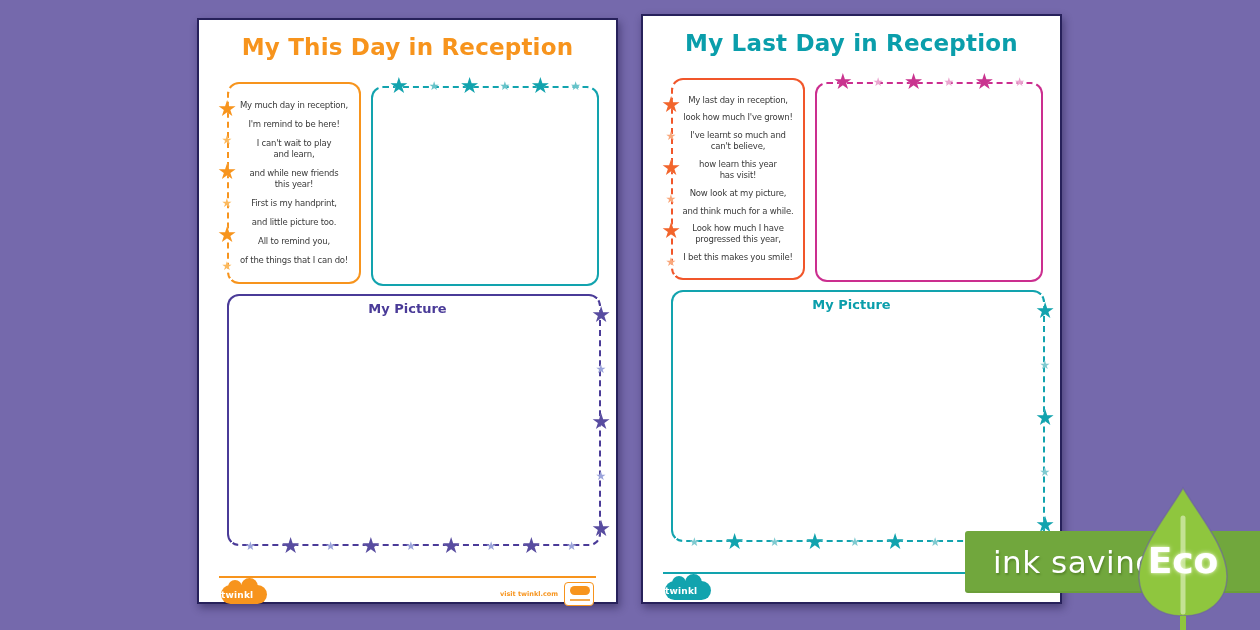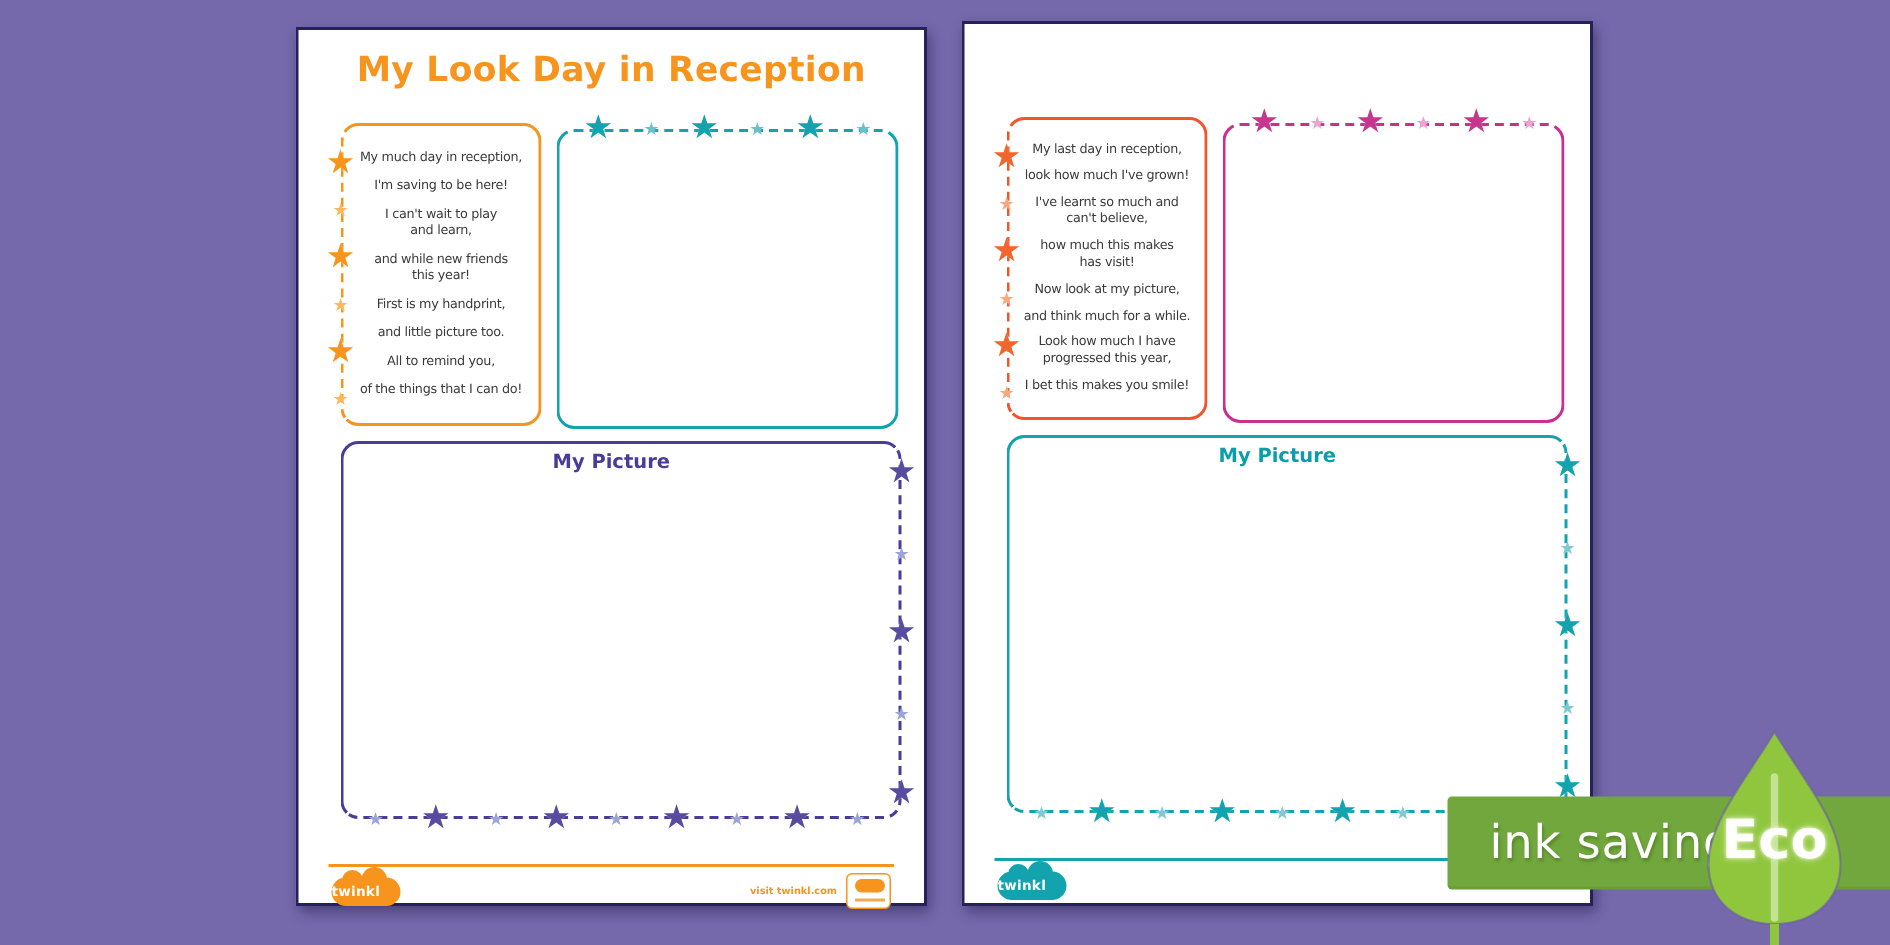--- a/index.html
+++ b/index.html
@@ -85,28 +85,28 @@
   .eco-text{
     position:absolute;left:1125px;top:540px;width:116px;text-align:center;z-index:7;
     font-size:36px;font-weight:bold;color:#fff;
     text-shadow:0 0 5px rgba(230,245,195,.9),0 0 2px rgba(230,245,195,.9);
   }
 </style>
 </head>
 <body>
 
 <div class="page" id="page-first">
-  <h1 class="page-title" style="color: rgb(247, 148, 29);">My Look Day in Reception</h1>
+  <h1 class="page-title" style="color: rgb(247, 148, 29);">My This Day in Reception</h1>
 
   <div class="poem-box" style="border-color: rgb(247, 148, 29); color: rgb(58, 58, 58);">
       <div class="stanza">
         <div class="poem-line">My much day in reception,</div>
       </div>
       <div class="stanza">
-        <div class="poem-line">I'm saving to be here!</div>
+        <div class="poem-line">I'm remind to be here!</div>
       </div>
       <div class="stanza">
         <div class="poem-line">I can't wait to play</div>
         <div class="poem-line">and learn,</div>
       </div>
       <div class="stanza">
         <div class="poem-line">and while new friends</div>
         <div class="poem-line">this year!</div>
       </div>
       <div class="stanza">
@@ -167,34 +167,35 @@
     <span>twinkl</span>
   </div>
   <div class="visit-link" style="color: rgb(247, 148, 29);">visit twinkl.com</div>
   <div class="stamp" style="border-color: rgb(247, 148, 29);">
     <span class="stamp-cloud" style="background: rgb(247, 148, 29);"></span>
     <span class="stamp-line"></span>
   </div>
 </div>
 
 <div class="page" id="page-last">
+  <h1 class="page-title" style="color: rgb(10, 158, 171);">My Last Day in Reception</h1>
 
   <div class="poem-box" style="border-color: rgb(241, 86, 42); color: rgb(58, 58, 58);">
       <div class="stanza">
         <div class="poem-line">My last day in reception,</div>
       </div>
       <div class="stanza">
         <div class="poem-line">look how much I've grown!</div>
       </div>
       <div class="stanza">
         <div class="poem-line">I've learnt so much and</div>
         <div class="poem-line">can't believe,</div>
       </div>
       <div class="stanza">
-        <div class="poem-line">how much this makes</div>
+        <div class="poem-line">how learn this year</div>
         <div class="poem-line">has visit!</div>
       </div>
       <div class="stanza">
         <div class="poem-line">Now look at my picture,</div>
       </div>
       <div class="stanza">
         <div class="poem-line">and think much for a while.</div>
       </div>
       <div class="stanza">
         <div class="poem-line">Look how much I have</div>

